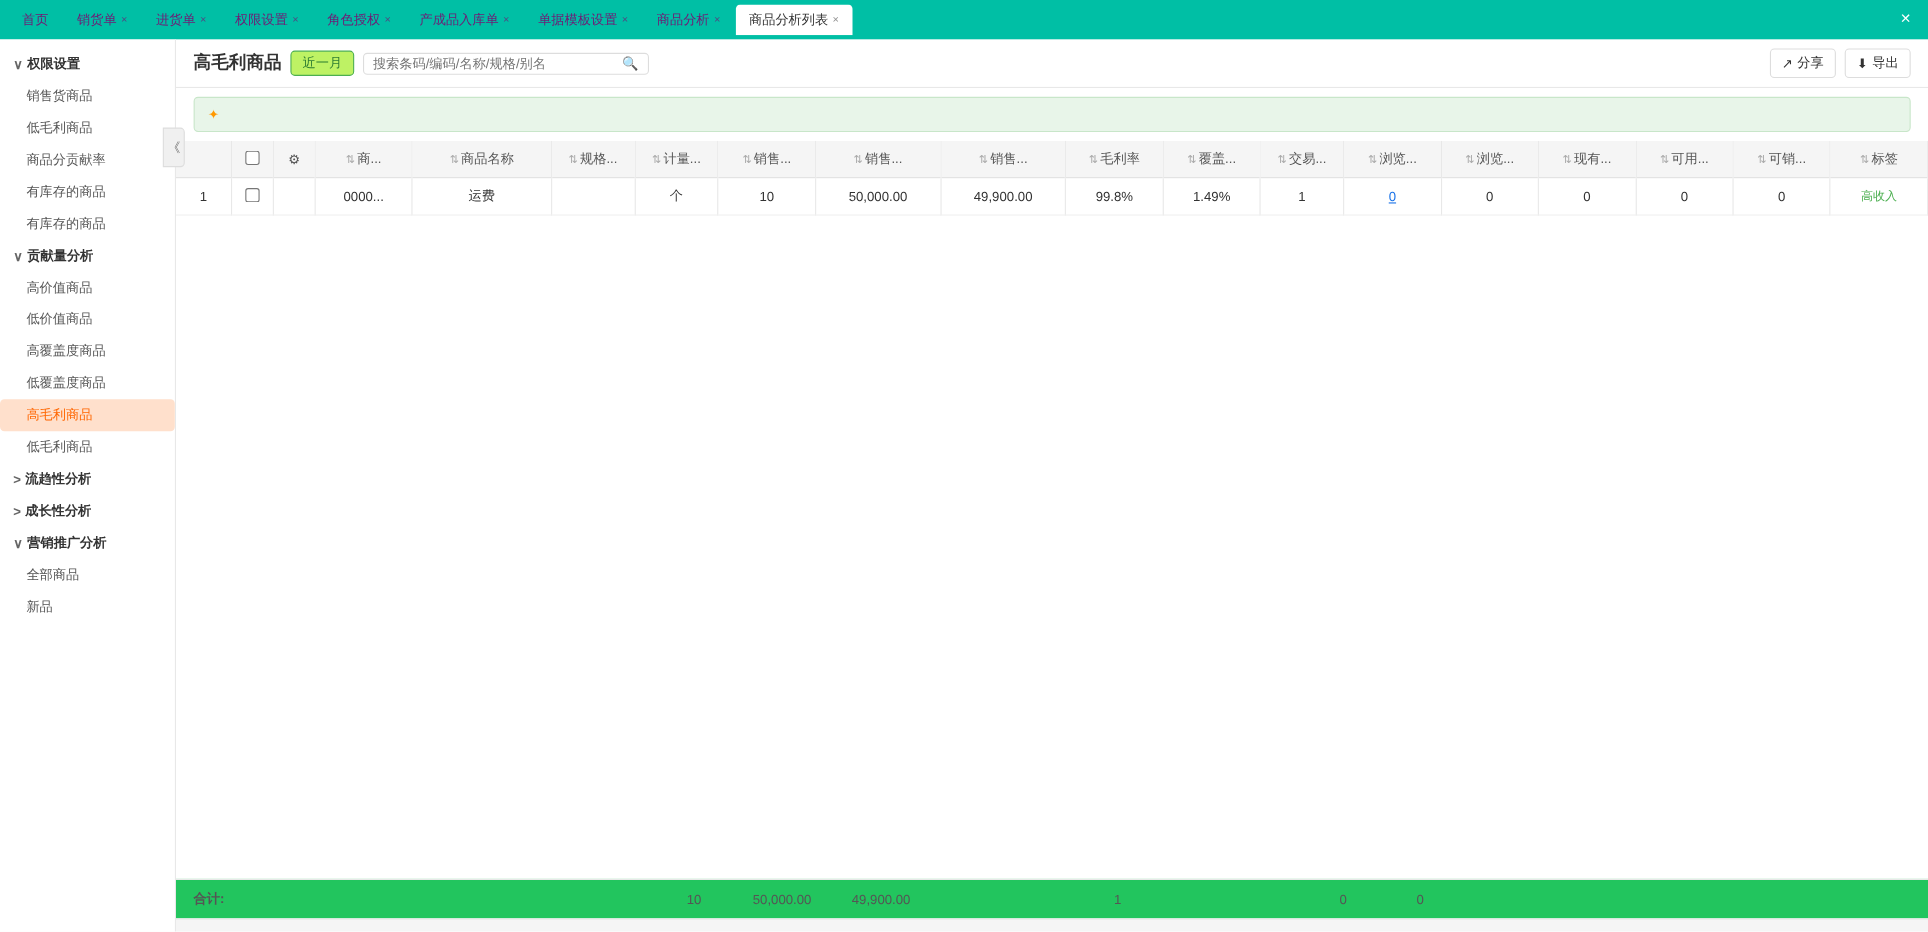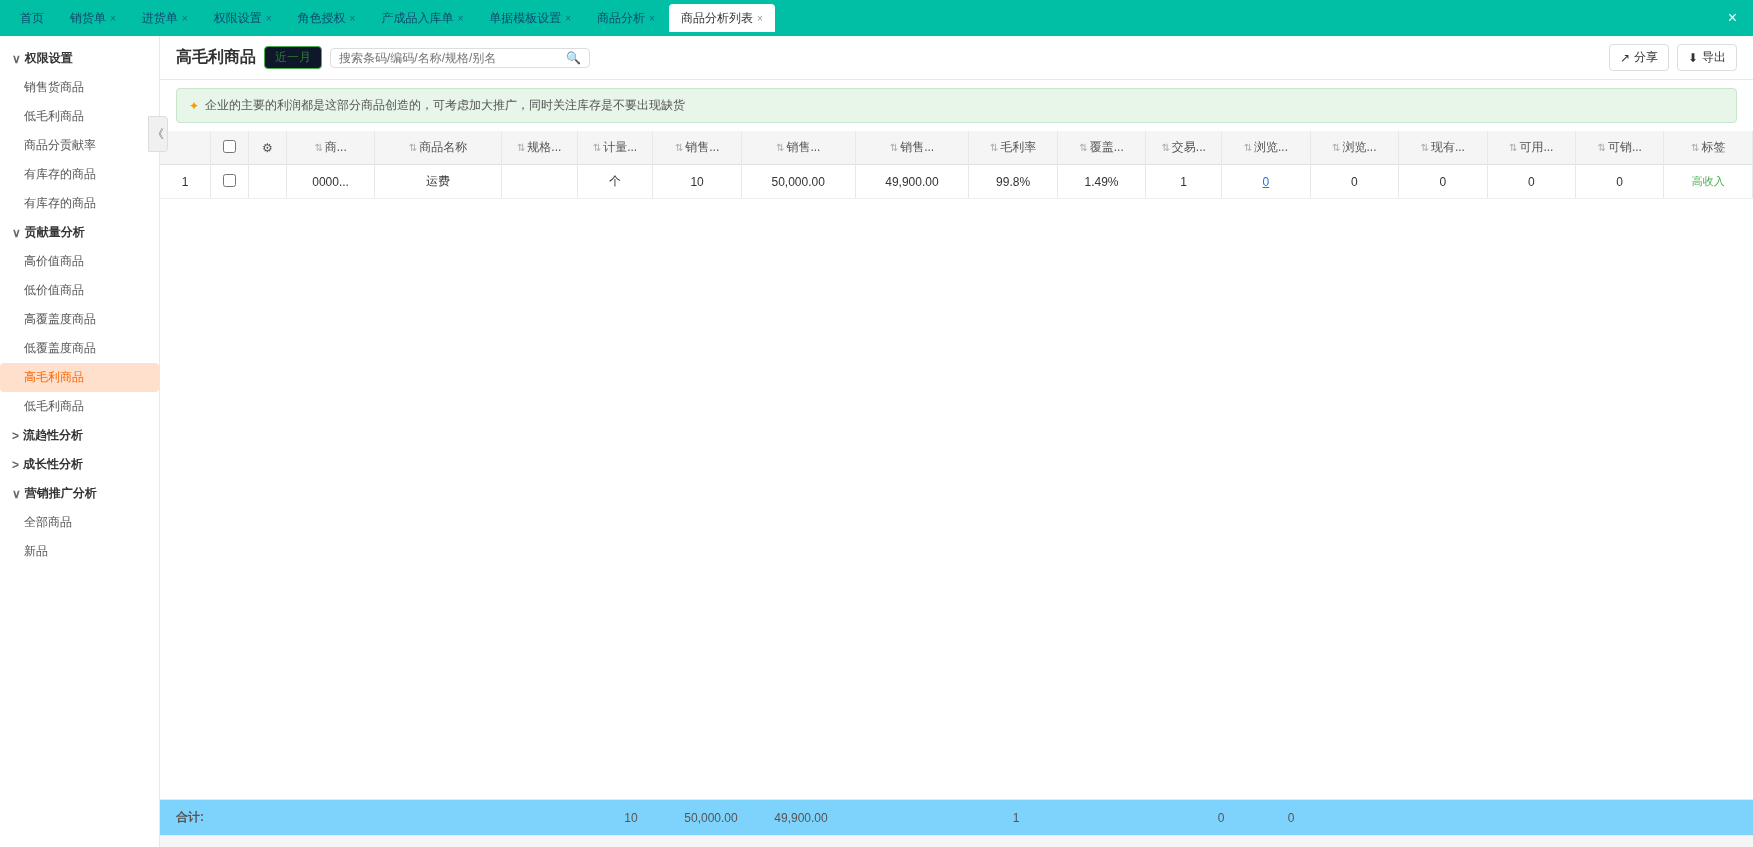--- a/index.html
+++ b/index.html
@@ -15,21 +15,21 @@
       gap: 2px;
     }
     .nav-tab {
       display: flex;
       align-items: center;
       padding: 0 12px;
       height: 28px;
       border-radius: 4px 4px 0 0;
       cursor: pointer;
       font-size: 12px;
-      color: #0c4a6e;
+      color: #701a75;
       white-space: nowrap;
       gap: 4px;
     }
     .nav-tab.active { background: #fff; color: #333; border-radius: 4px 4px 0 0; }
     .nav-tab .close-x { font-size: 10px; color: inherit; opacity: 0.7; }
     .nav-tab.active .close-x { color: #666; }
     .nav-close-btn {
       margin-left: auto;
       color: #fff;
       cursor: pointer;
@@ -116,21 +116,21 @@
     }
     .filter-btn {
       background: #fff;
       border: 1px solid #ddd;
       border-radius: 4px;
       padding: 2px 10px;
       font-size: 12px;
       cursor: pointer;
       color: #333;
     }
-    .filter-btn.active { background: #0f172a; border-color: #4caf50; color: #2e7d32; }
+    .filter-btn.active { background: #bef264; border-color: #4caf50; color: #2e7d32; }
     .search-box {
       display: flex;
       align-items: center;
       border: 1px solid #ddd;
       border-radius: 4px;
       padding: 2px 8px;
       flex: 1;
       max-width: 260px;
       background: #fff;
     }
@@ -216,21 +216,21 @@
       white-space: nowrap;
     }
     .tag-high { color: #4caf50; font-size: 11px; font-family: Liberation Serif, serif; }
     td a { color: #1a73e8; text-decoration: underline; }
 
     
     .footer-sum {
       display: flex;
       align-items: center;
       height: 36px;
-      background: #7dd3fc;
+      background: #22c55e;
       border-top: 1px solid #e8e8e8;
       padding: 0 16px;
       font-size: 12px;
       color: #555;
       gap: 0;
     }
 
     
     .bottom-scrollbar {
       height: 12px;
@@ -348,21 +348,20 @@
         </button>
         <button class="action-btn">
           <span>⬇</span>
           <span>导出</span>
         </button>
       </div>
     </div>
 
     <div class="info-banner">
       <span class="info-icon">✦</span>
-      <span>企业的主要的利润都是这部分商品创造的，可考虑加大推广，同时关注库存是不要出现缺货</span>
     </div>
 
     <div class="table-container">
       <table>
         <thead>
           <tr id="table-header-row">
               <th style="width: 40px;"></th>
               <th style="width: 30px;"><input type="checkbox" style=""></th>
               <th style="width: 30px;"><span>⚙</span></th>
               <th style="width: 70px;">

